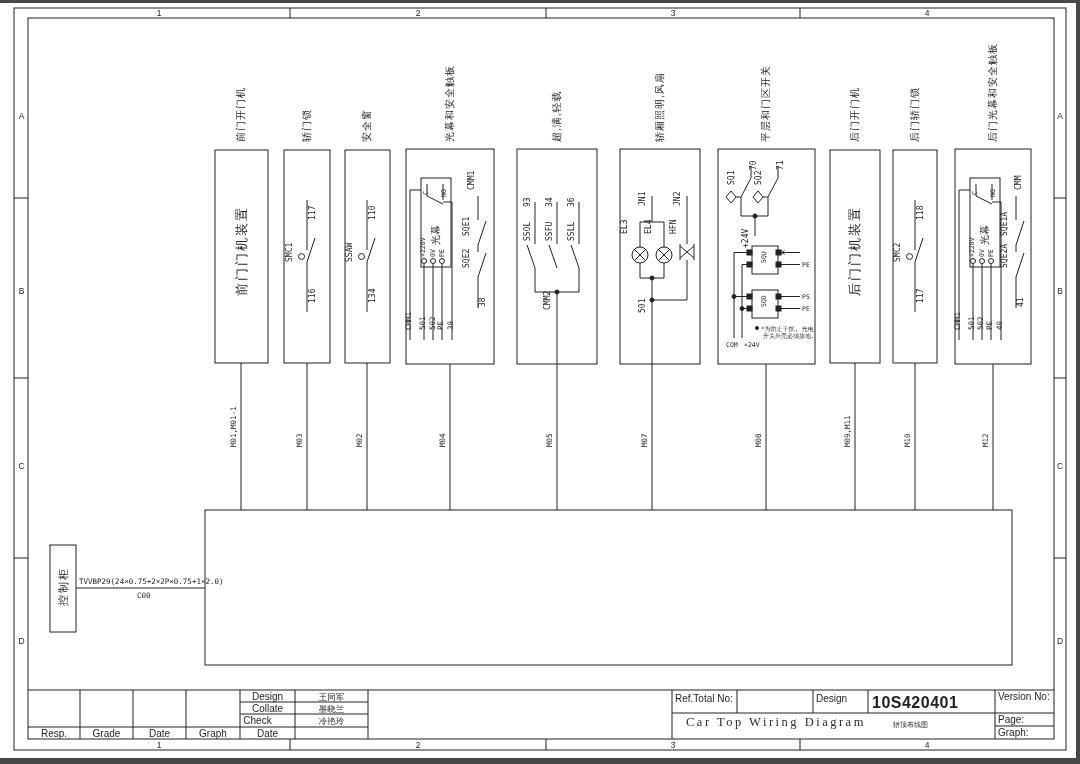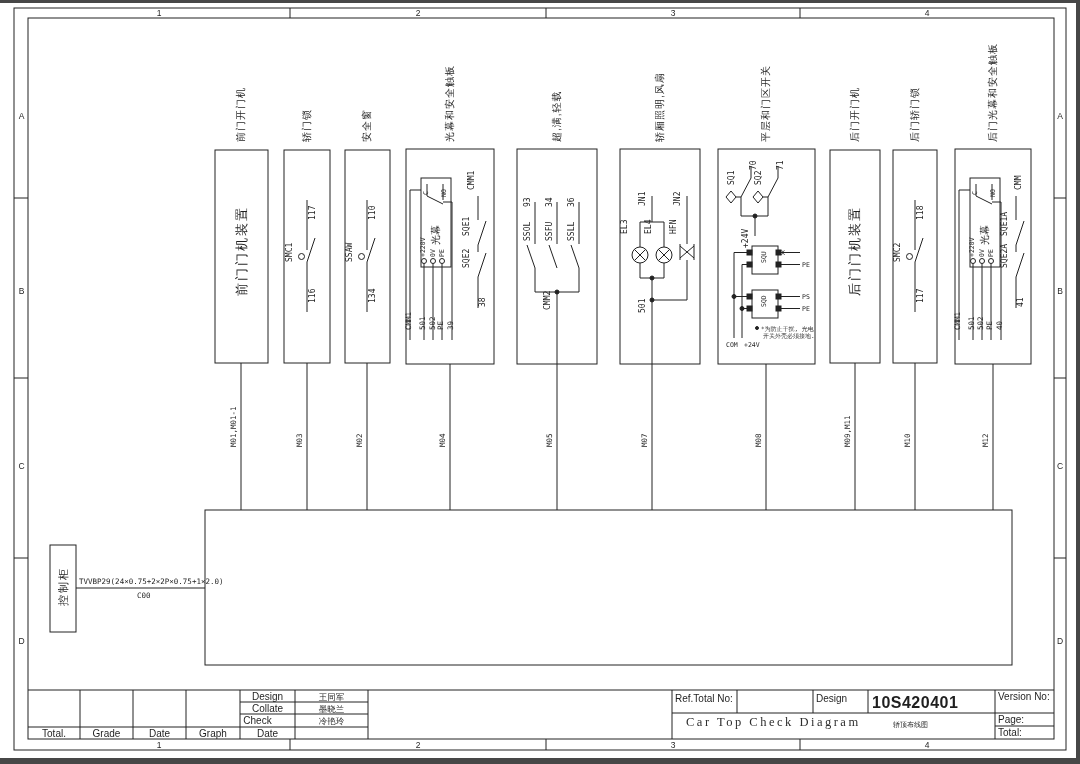--- a/index.html
+++ b/index.html
@@ -245,35 +245,35 @@
   <div class="v m" style="left:764px;top:437px;">M08</div>
   <div class="v m" style="left:853px;top:437px;">M09,M11</div>
   <div class="v m" style="left:913px;top:437px;">M10</div>
   <div class="v m" style="left:991px;top:437px;">M12</div>
 
 
   <div class="v" style="left:69px;top:596px;font-size:11px;letter-spacing:2px;">控制柜</div>
   <div class="h m" style="left:79px;top:577px;">TVVBP29(24×0.75+2×2P×0.75+1×2.0)</div>
   <div class="h m" style="left:137px;top:591px;">C00</div>
 
-  <div class="h tb" style="left:28px;top:729px;width:52px;">Total.</div>
+  <div class="h tb" style="left:28px;top:729px;width:52px;">Resp.</div>
   <div class="h tb" style="left:80px;top:729px;width:53px;">Grade</div>
   <div class="h tb" style="left:133px;top:729px;width:53px;">Date</div>
   <div class="h tb" style="left:186px;top:729px;width:54px;">Graph</div>
   <div class="h tb" style="left:240px;top:692px;width:55px;">Design</div>
   <div class="h tbv" style="left:295px;top:692px;width:73px;">王同军</div>
   <div class="h tb" style="left:240px;top:704px;width:55px;">Collate</div>
   <div class="h tbv" style="left:295px;top:704px;width:73px;">墨晓兰</div>
   <div class="h tb" style="left:240px;top:692px;width:35px;margin-top:24px;">Check</div>
   <div class="h tbv" style="left:295px;top:716px;width:73px;">冷艳玲</div>
   <div class="h tb" style="left:240px;top:729px;width:55px;">Date</div>
   <div class="h tbv" style="left:295px;top:729px;width:73px;"></div>
   <div class="h tb" style="left:675px;top:694px;">Ref.Total No:</div>
   <div class="h tb" style="left:816px;top:694px;">Design</div>
   <div class="dwgno" style="left:872px;top:694px;">10S420401</div>
   <div class="h tb" style="left:998px;top:692px;">Version No:</div>
   <div class="h tb" style="left:998px;top:715px;">Page:</div>
-  <div class="h tb" style="left:998px;top:728px;">Total:</div>
-  <div class="titleen" style="left:686px;top:715px;">Car Top Check Diagram</div>
+  <div class="h tb" style="left:998px;top:728px;">Graph:</div>
+  <div class="titleen" style="left:686px;top:715px;">Car Top Wiring Diagram</div>
   <div class="h" style="left:893px;top:720px;font-size:7px;">轿顶布线图</div>
 
 
 </div>
 
 </body></html>

